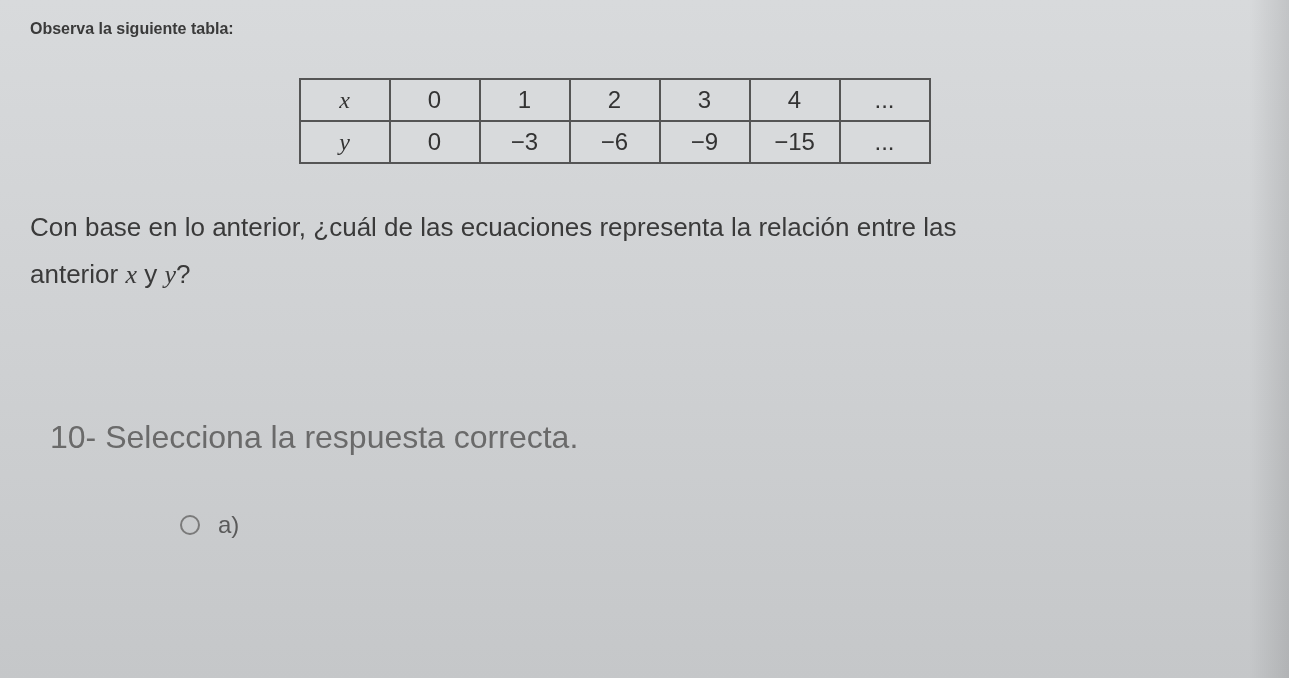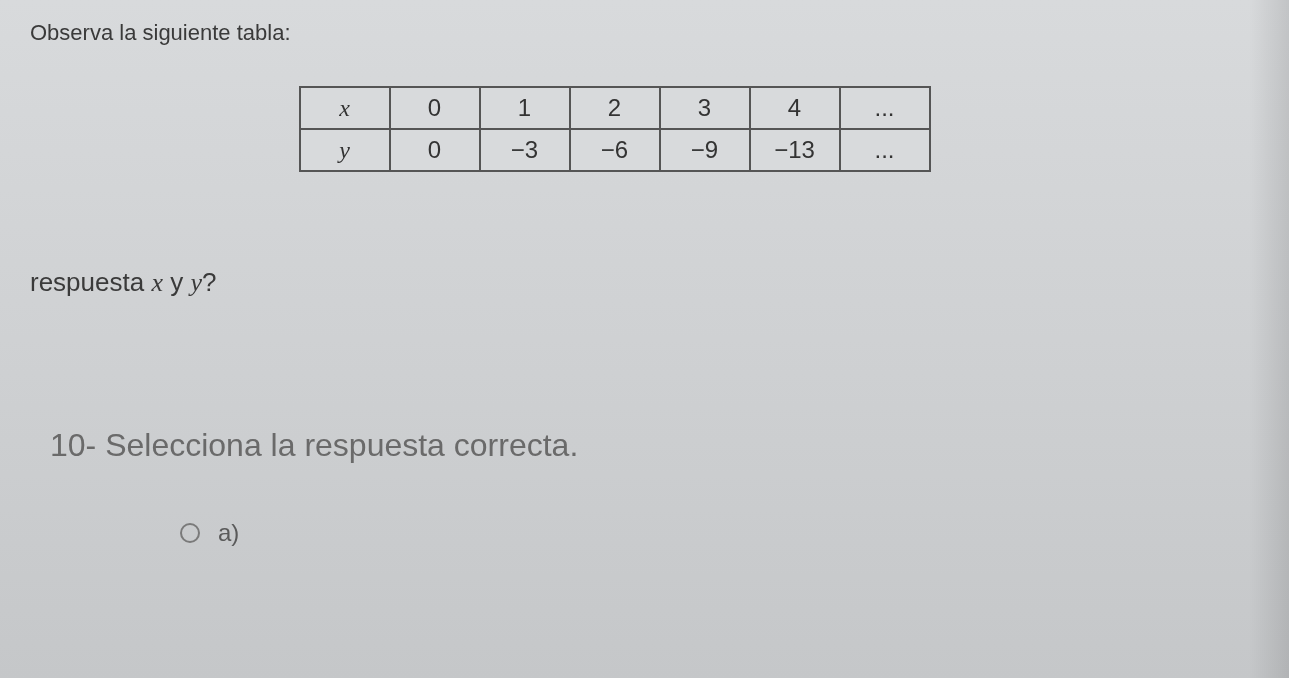--- a/index.html
+++ b/index.html
@@ -24,22 +24,22 @@
       position: absolute;
       right: 0;
       top: 0;
       bottom: 0;
       width: 40px;
       background: linear-gradient(to left, rgba(0,0,0,0.1), transparent);
       pointer-events: none;
     }
     
     .intro {
-      font-size: 22px;
-      font-weight: 400;
+      font-size: 16px;
+      font-weight: 700;
       margin-bottom: 40px;
       color: #3a3a3a;
     }
     
     .table-wrap {
       display: flex;
       justify-content: center;
       margin-bottom: 40px;
       padding-left: 140px;
       padding-right: 200px;
@@ -121,30 +121,30 @@
       <td>3</td>
       <td>4</td>
       <td>...</td>
     </tr>
     <tr>
       <td class="header-cell">y</td>
       <td>0</td>
       <td>−3</td>
       <td>−6</td>
       <td>−9</td>
-      <td>−13</td>
+      <td>−15</td>
       <td>...</td>
     </tr>
   </tbody>
     </table>
 </div>
 
 <div class="question">
-  <br>
-  <span>respuesta </span><span class="italic">x</span><span> y </span><span class="italic">y</span><span>?</span>
+  <span>Con base en lo anterior, ¿cuál de las ecuaciones representa la relación entre las</span><br>
+  <span>anterior </span><span class="italic">x</span><span> y </span><span class="italic">y</span><span>?</span>
 </div>
 
 <div class="instruction">10- Selecciona la respuesta correcta.</div>
 
 <div class="option-row">
   <span class="radio"></span>
   <span class="option-label">a)</span>
 </div>
 
 </body></html>

